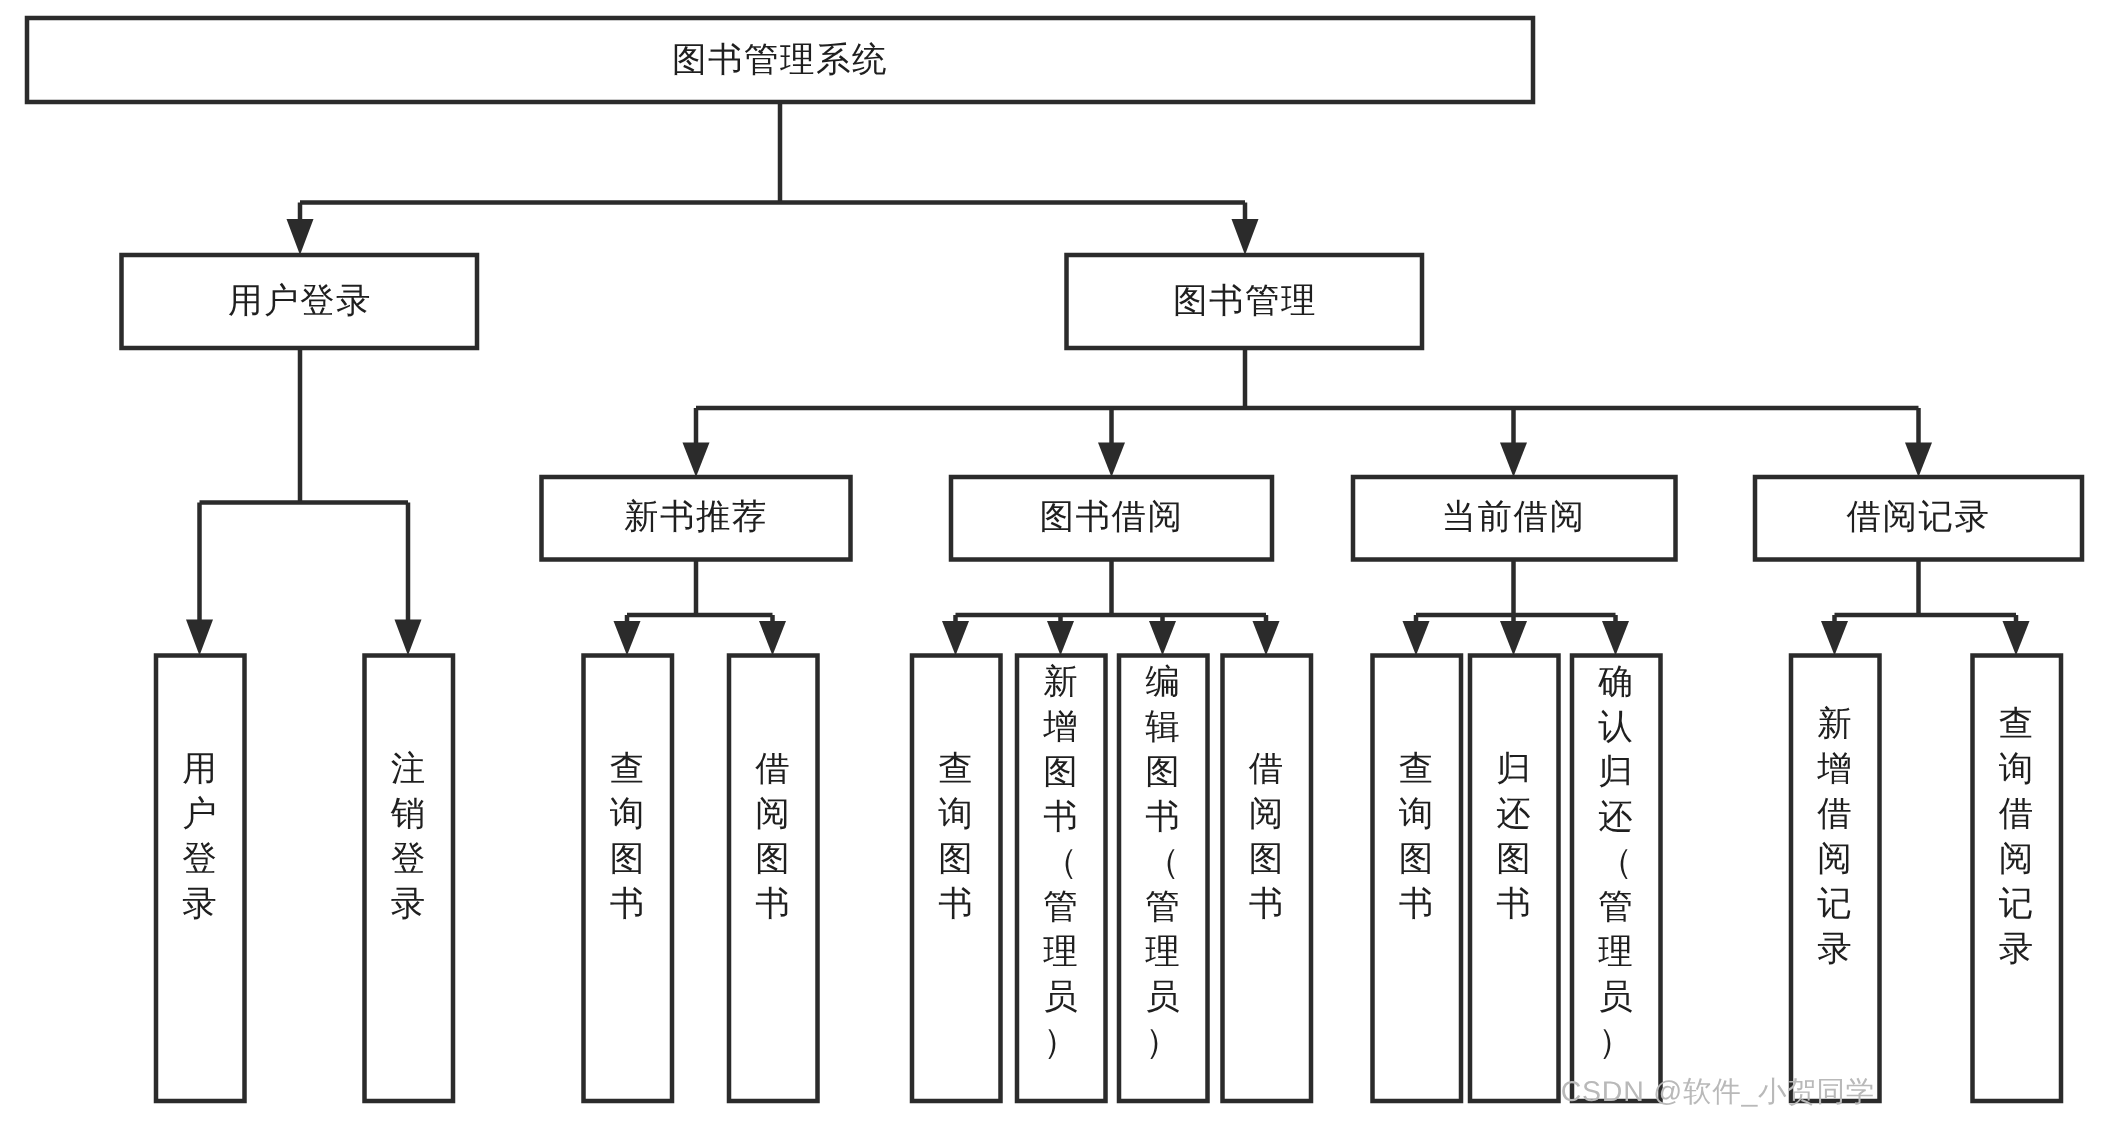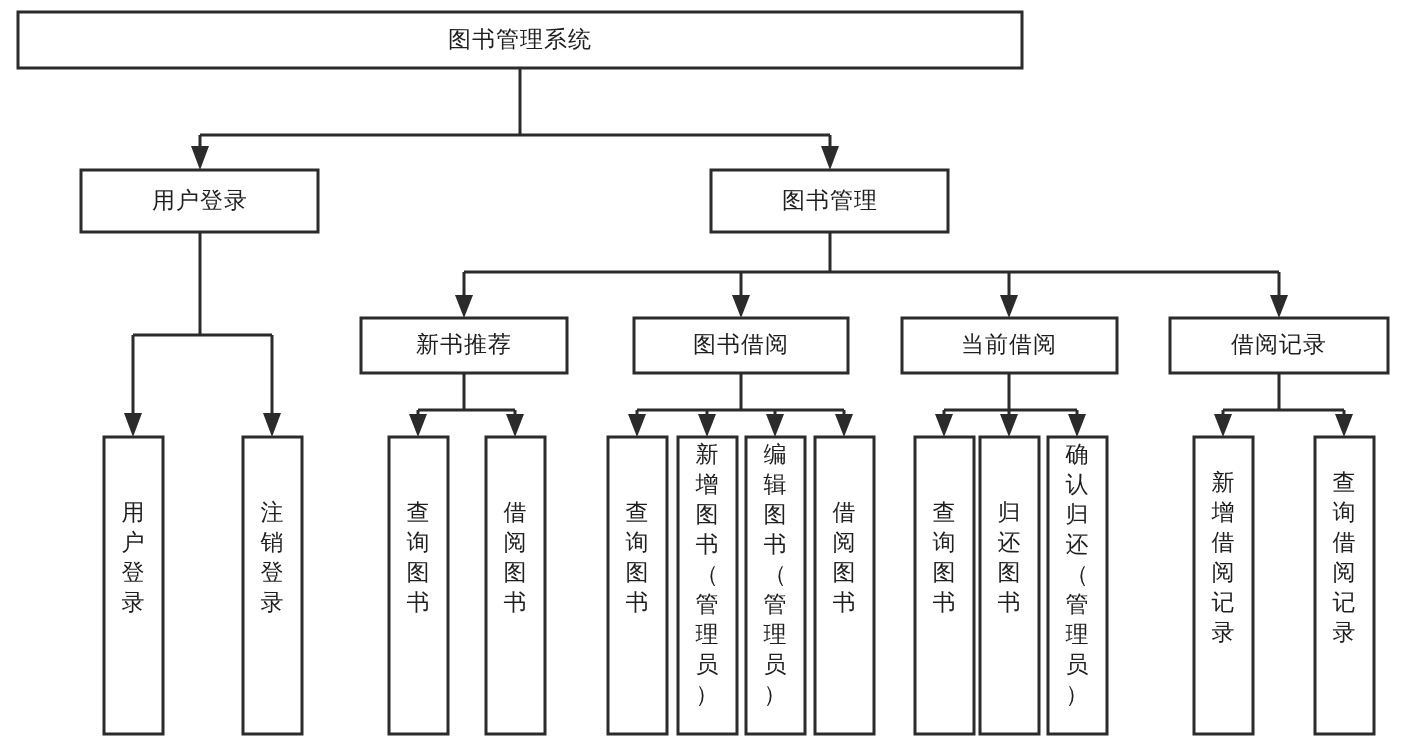--- a/index.html
+++ b/index.html
@@ -196,13 +196,14 @@
       <rect class="node-rect" x="1194" y="437" width="59" height="297"></rect>
       <text class="node-label-v" x="1223" y="490"><tspan x="1223" y="490">新</tspan><tspan x="1223" y="520">增</tspan><tspan x="1223" y="550">借</tspan><tspan x="1223" y="580">阅</tspan><tspan x="1223" y="610">记</tspan><tspan x="1223" y="640">录</tspan></text>
     </g>
     <g>
       <rect class="node-rect" x="1315" y="437" width="59" height="297"></rect>
       <text class="node-label-v" x="1344" y="490"><tspan x="1344" y="490">查</tspan><tspan x="1344" y="520">询</tspan><tspan x="1344" y="550">借</tspan><tspan x="1344" y="580">阅</tspan><tspan x="1344" y="610">记</tspan><tspan x="1344" y="640">录</tspan></text>
     </g>
 
   </svg>
 
+  <div class="watermark">CSDN @软件_小贺同学</div>
 </div>
 
 </body></html>

